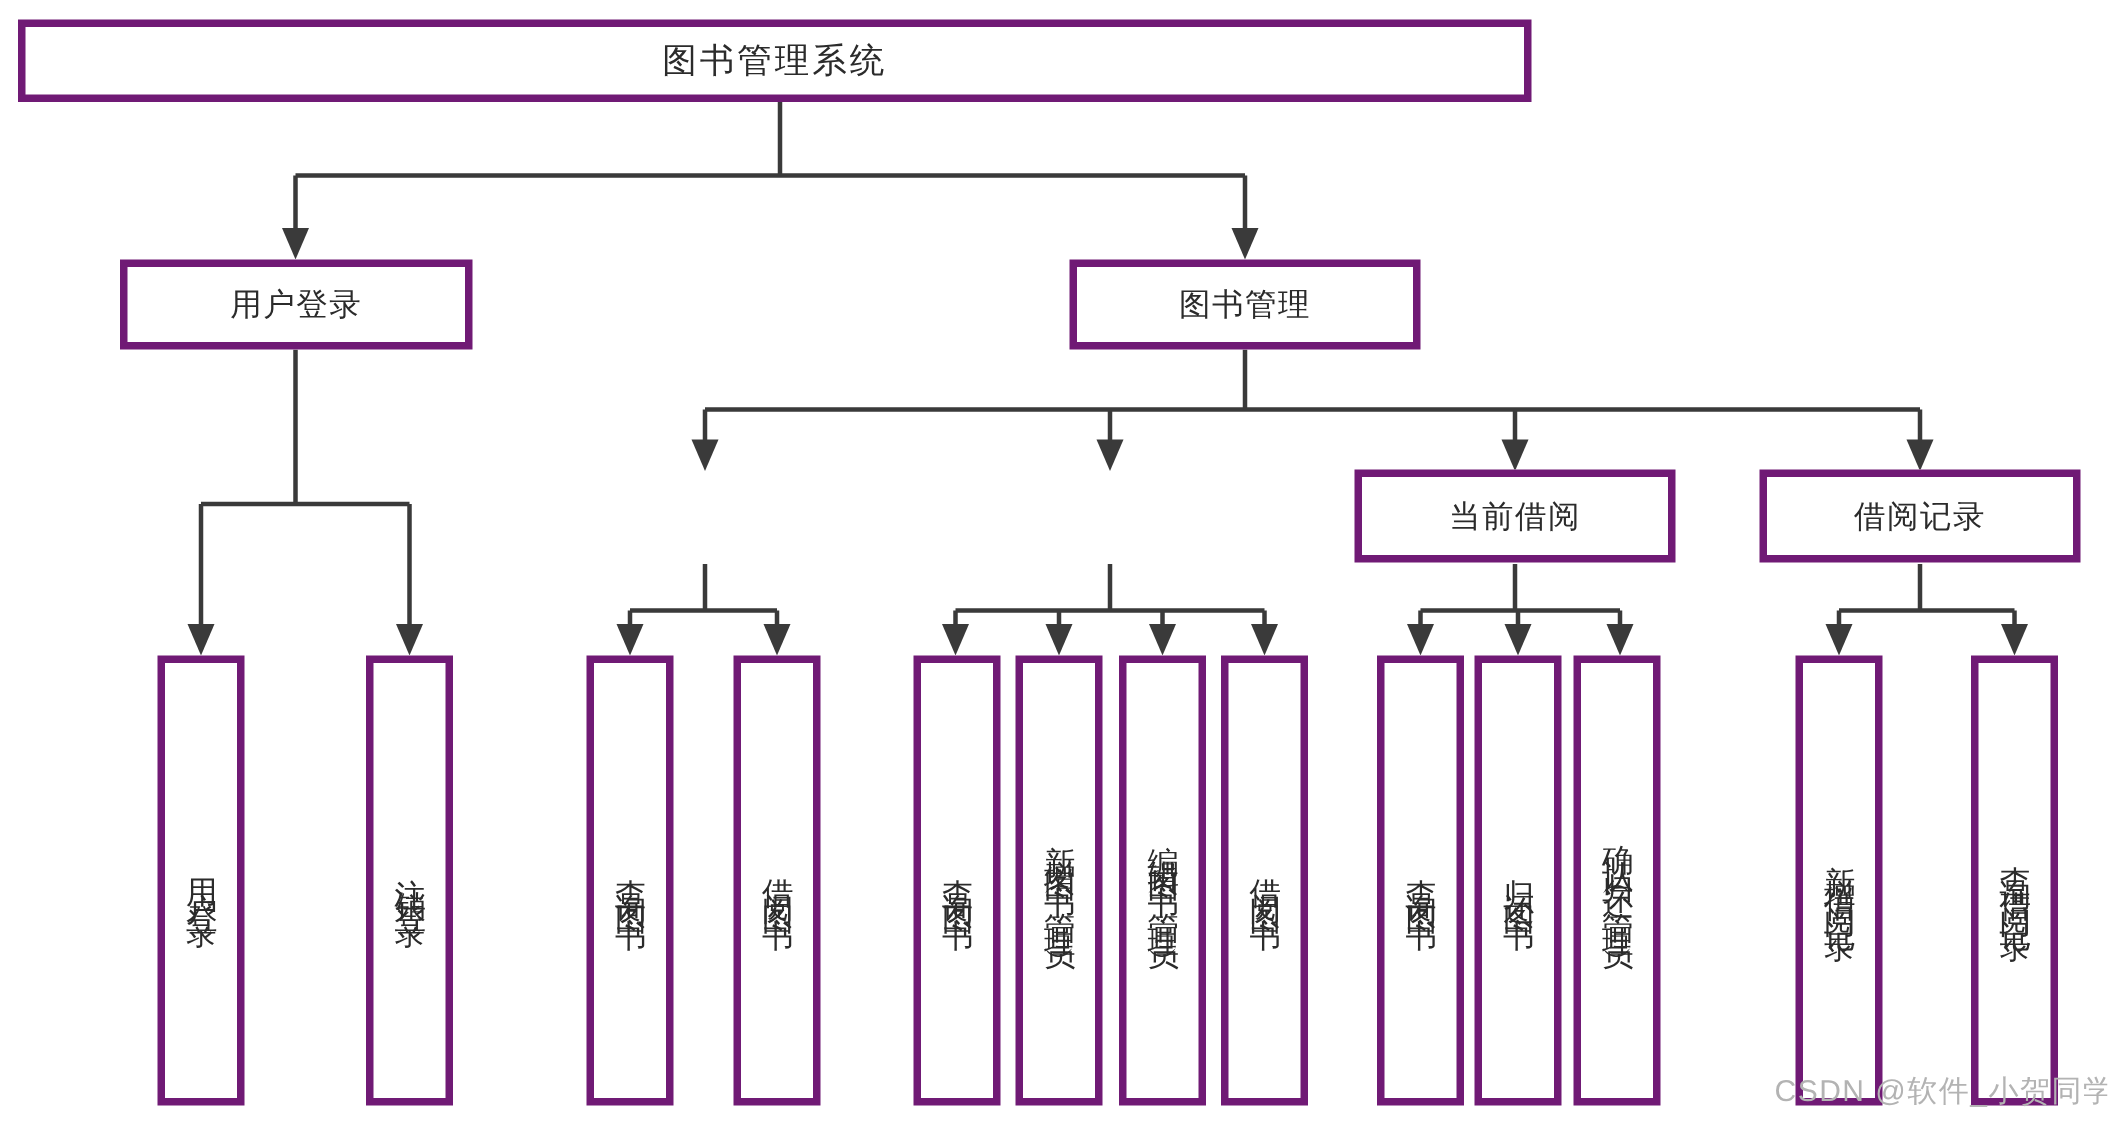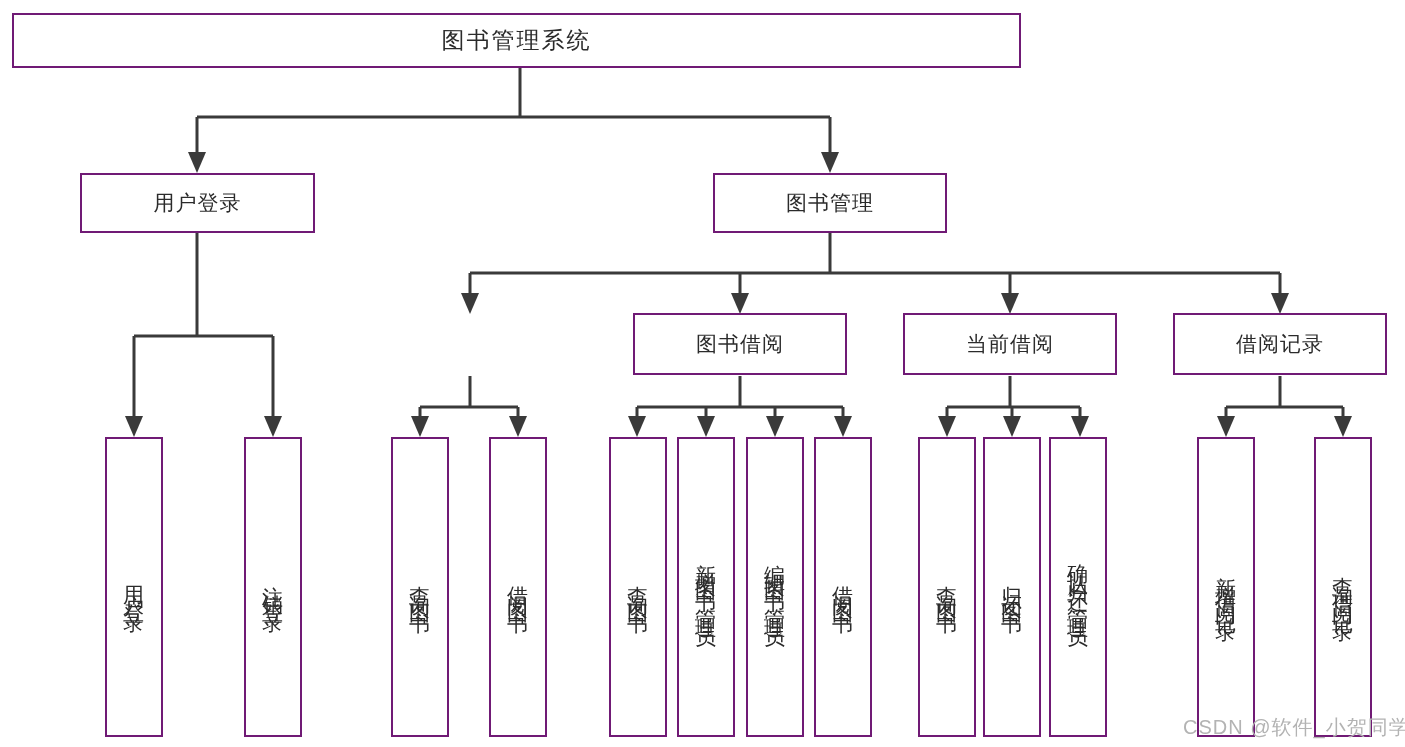--- a/index.html
+++ b/index.html
@@ -18,21 +18,21 @@
   .connectors {
     position: absolute;
     left: 0; top: 0;
     width: 1405px;
     height: 747px;
   }
   .node {
     position: absolute;
     box-sizing: border-box;
     background: #ffffff;
-    border: 2px solid #701a75;
+    border: 5px solid #701a75;
     display: flex;
     align-items: center;
     justify-content: center;
     color: #2b2b2b;
   }
   .node-h { 
     font-size: 21px;
     letter-spacing: 1px;
   }
   .node-root {
@@ -108,21 +108,20 @@
       <polygon points="1217,416 1235,416 1226,437"></polygon>
       <polygon points="1334,416 1352,416 1343,437"></polygon>
     </g>
   </svg>
 
   <div class="node node-root" style="left:12px; top:13px; width:1009px; height:55px;">图书管理系统</div>
 
   <div class="node node-h" style="left:80px; top:173px; width:235px; height:60px;">用户登录</div>
   <div class="node node-h" style="left:713px; top:173px; width:234px; height:60px;text-align:right;">图书管理</div>
 
-  <div class="node node-h" style="left:633px; top:313px; width:214px; height:62px;">图书借阅</div>
   <div class="node node-h" style="left:903px; top:313px; width:214px; height:62px;">当前借阅</div>
   <div class="node node-h" style="left:1173px; top:313px; width:214px; height:62px;">借阅记录</div>
 
   <div class="node node-v" style="left:105px;">
     <span class="vtext">用户登录</span>
   </div>
   <div class="node node-v" style="left:244px;">
     <span class="vtext">注销登录</span>
   </div>
 

